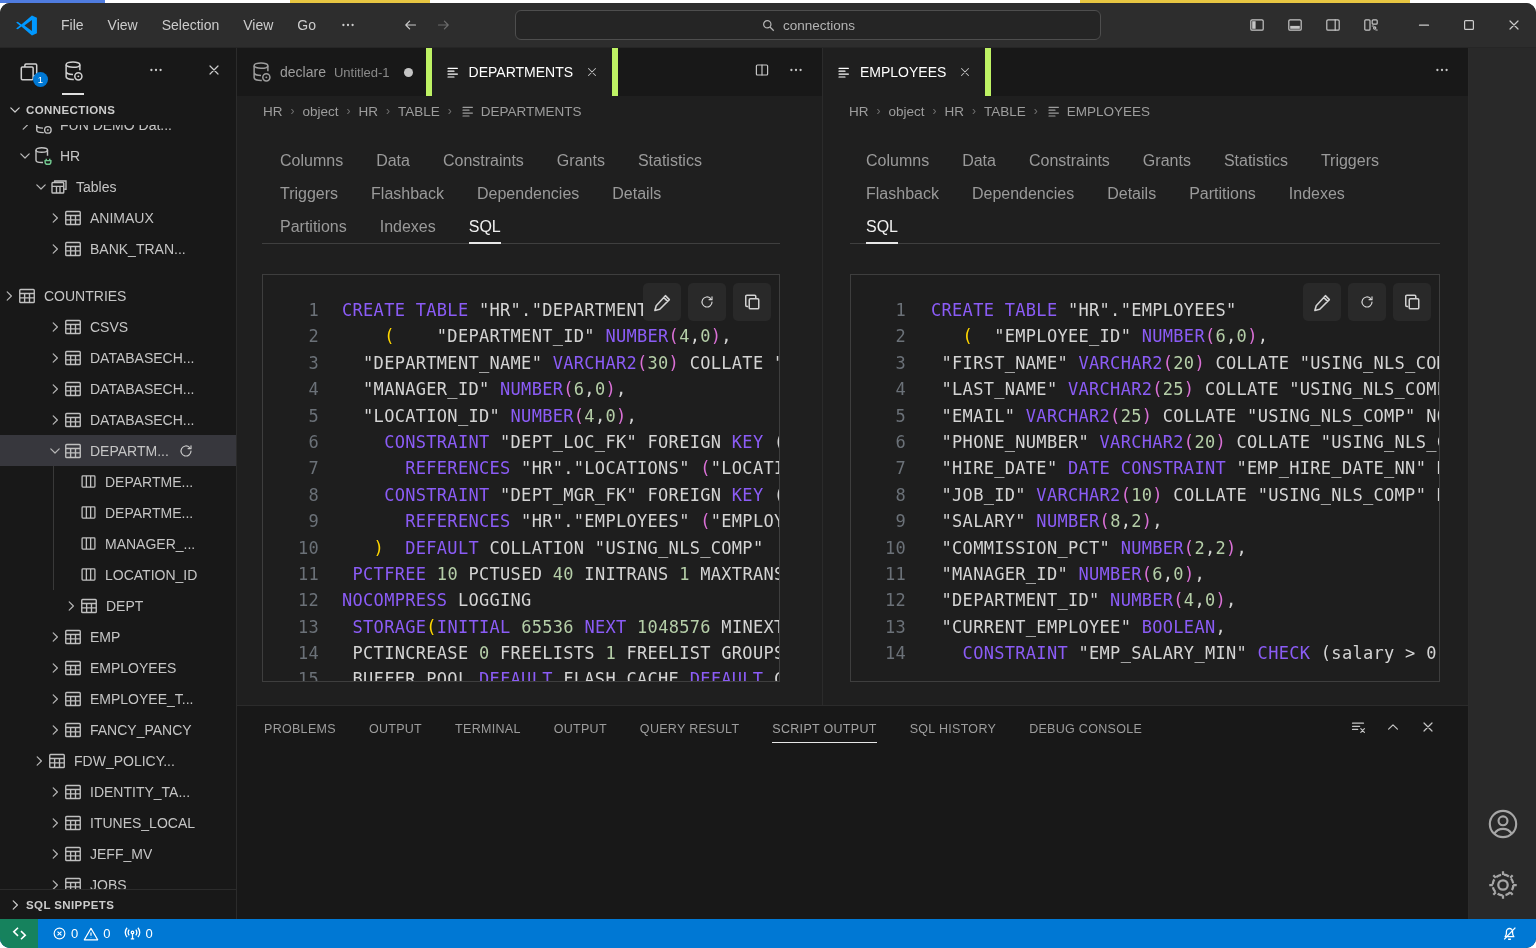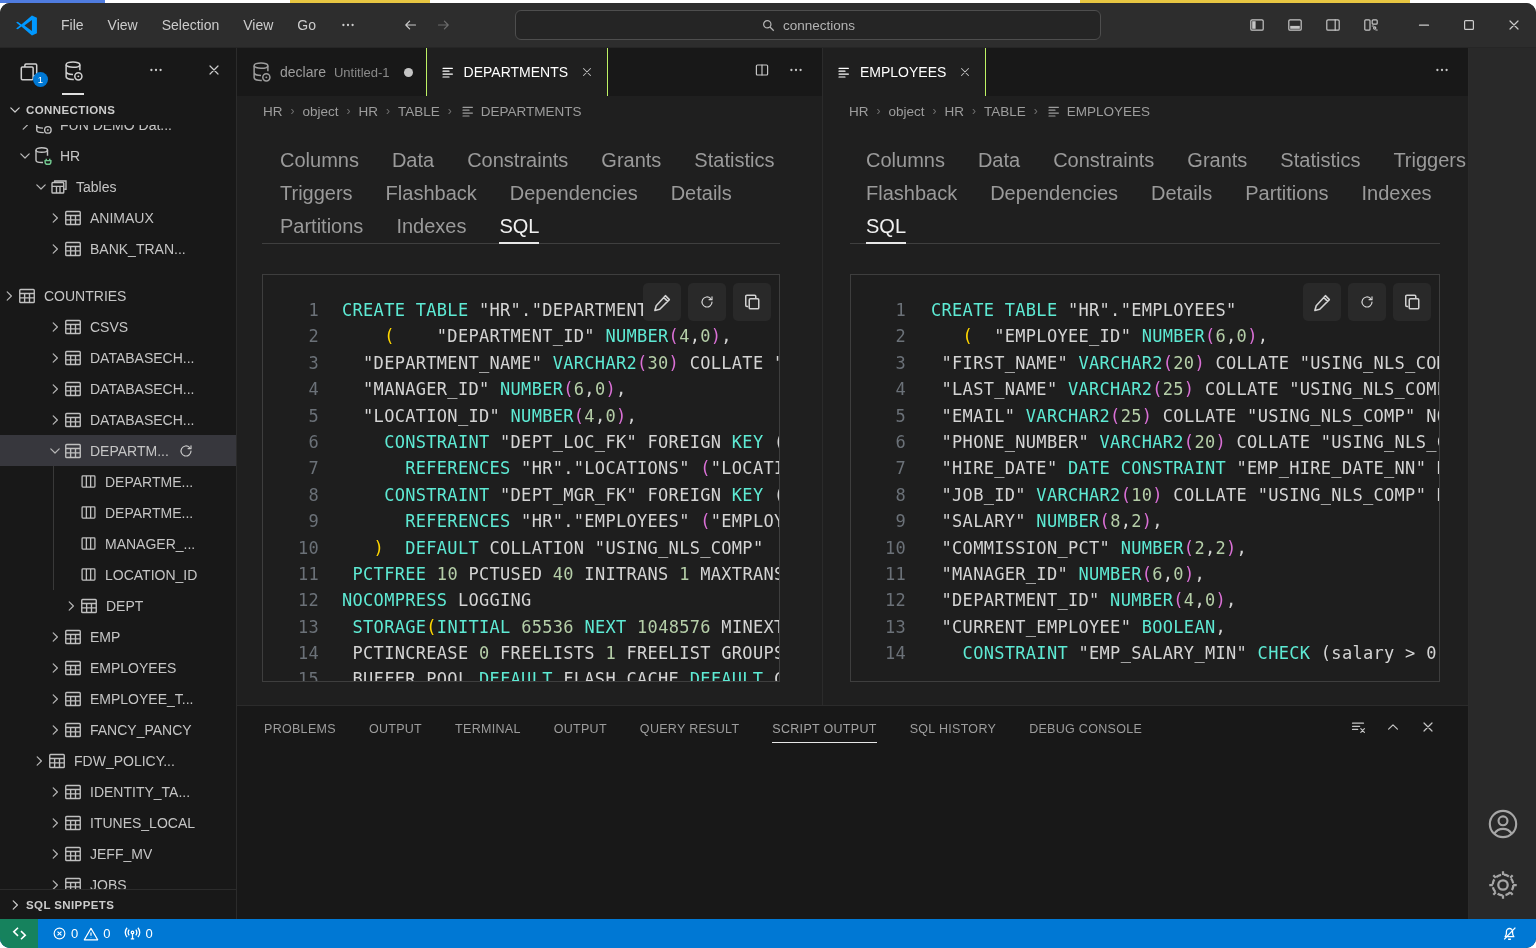--- a/index.html
+++ b/index.html
@@ -49,47 +49,47 @@
   .trow.guide::before { content:''; position:absolute; left:53px; top:0; bottom:0; width:1px; background:#393939; }
   .sb-footer { height:30px; flex:0 0 30px; border-top:1px solid #2b2b2b; display:flex; align-items:center; gap:3px; padding-left:7px; font-size:11.5px; font-weight:700; letter-spacing:.4px; color:#cccccc; }
 
   
   .center { flex:1 1 auto; display:flex; flex-direction:column; min-width:0; }
   .editors { height:657px; flex:0 0 657px; display:flex; min-width:0; }
   .egroup { display:flex; flex-direction:column; background:#1f1f1f; min-width:0; }
   .egroup.left { width:586px; flex:0 0 586px; border-right:1px solid #2b2b2b; }
   .egroup.right { flex:1 1 auto; }
   .tabbar { height:48px; flex:0 0 48px; background:#181818; display:flex; align-items:stretch; }
-  .etab { display:flex; align-items:center; padding:0 13px; gap:8px; border-right:1px solid #bef264; font-size:14px; color:#9d9d9d; background:#181818; }
+  .etab { display:flex; align-items:center; padding:0 13px; gap:8px; border-right:6px solid #bef264; font-size:14px; color:#9d9d9d; background:#181818; }
   .etab.active { background:#1f1f1f; color:#ffffff; }
   .etab .detail { color:#8a8a8a; font-size:13px; }
   .etab .dirty { width:9px; height:9px; border-radius:50%; background:#c4c4c4; margin-left:6px; }
   .etab .tclose { color:#c0c0c0; margin-left:4px; display:flex; }
   .tab-actions { margin-left:auto; display:flex; align-items:center; gap:18px; padding-right:18px; color:#c5c5c5; }
   .breadcrumb { height:30px; flex:0 0 30px; display:flex; align-items:center; padding-left:26px; font-size:13.5px; color:#9d9d9d; gap:2px; }
   .breadcrumb .bsep { color:#6f6f6f; margin:0 6px; font-size:12px; }
   .breadcrumb .bicon { color:#9d9d9d; margin-right:5px; display:flex; }
   .bc-last { display:flex; align-items:center; }
 
   .objtabs { margin-top:18px; border-bottom:1px solid #3f3f3f; }
   .egroup.left .objtabs { margin-left:25px; width:518px; padding-left:18px; }
   .egroup.right .objtabs { margin-left:27px; width:590px; padding-left:16px; }
   .otrow { display:flex; gap:33px; height:33px; align-items:center; }
-  .otab { font-size:20px; color:#9a9a9a; position:relative; height:100%; display:flex; align-items:center; white-space:nowrap; }
+  .otab { font-size:16px; color:#9a9a9a; position:relative; height:100%; display:flex; align-items:center; white-space:nowrap; }
   .otab.active { color:#f0f0f0; }
   .otab.active::after { content:''; position:absolute; left:0; right:0; bottom:-1px; height:2px; background:#e7e7e7; }
 
   .codebox { position:relative; margin-top:30px; height:408px; border:1px solid #3e3e3e; background:#1e1e1e; overflow:hidden; }
   .egroup.left .codebox { margin-left:25px; width:518px; }
   .egroup.right .codebox { margin-left:27px; width:590px; }
   .codelines { padding-top:22px; font-family:"DejaVu Sans Mono", monospace; font-size:17px; line-height:26.4px; letter-spacing:.3px; white-space:pre; }
   .cline { height:26.4px; white-space:pre; }
   .ln { display:inline-block; width:56px; margin-right:23px; text-align:right; color:#6b7178; }
   .egroup.right .ln { width:55px; margin-right:25px; }
-  .kw { color:#5eead4; } .pl { color:#d4d4d4; } .nm { color:#b5cea8; } .b1 { color:#ffd700; } .b2 { color:#da70d6; }
+  .kw { color:#8b5cf6; } .pl { color:#d4d4d4; } .nm { color:#b5cea8; } .b1 { color:#ffd700; } .b2 { color:#da70d6; }
   .codeactions { position:absolute; top:8px; right:8px; display:flex; gap:7px; }
   .cabtn { width:38px; height:38px; background:#292929; border-radius:5px; display:flex; align-items:center; justify-content:center; color:#d2d2d2; }
 
   
   .panel { flex:1 1 auto; background:#181818; border-top:1px solid #2b2b2b; display:flex; flex-direction:column; min-height:0; }
   .panel-tabs { height:46px; flex:0 0 46px; display:flex; align-items:center; padding-left:27px; gap:33px; position:relative; }
   .ptab { font-size:12.5px; letter-spacing:.3px; color:#9d9d9d; position:relative; white-space:nowrap; }
   .ptab.active { color:#a3a3a3; }
   .ptab.active::after { content:''; position:absolute; left:0; right:0; bottom:-7px; height:1.5px; background:#e7e7e7; }
   .panel-actions { margin-left:auto; display:flex; align-items:center; gap:19px; padding-right:32px; color:#c5c5c5; }

